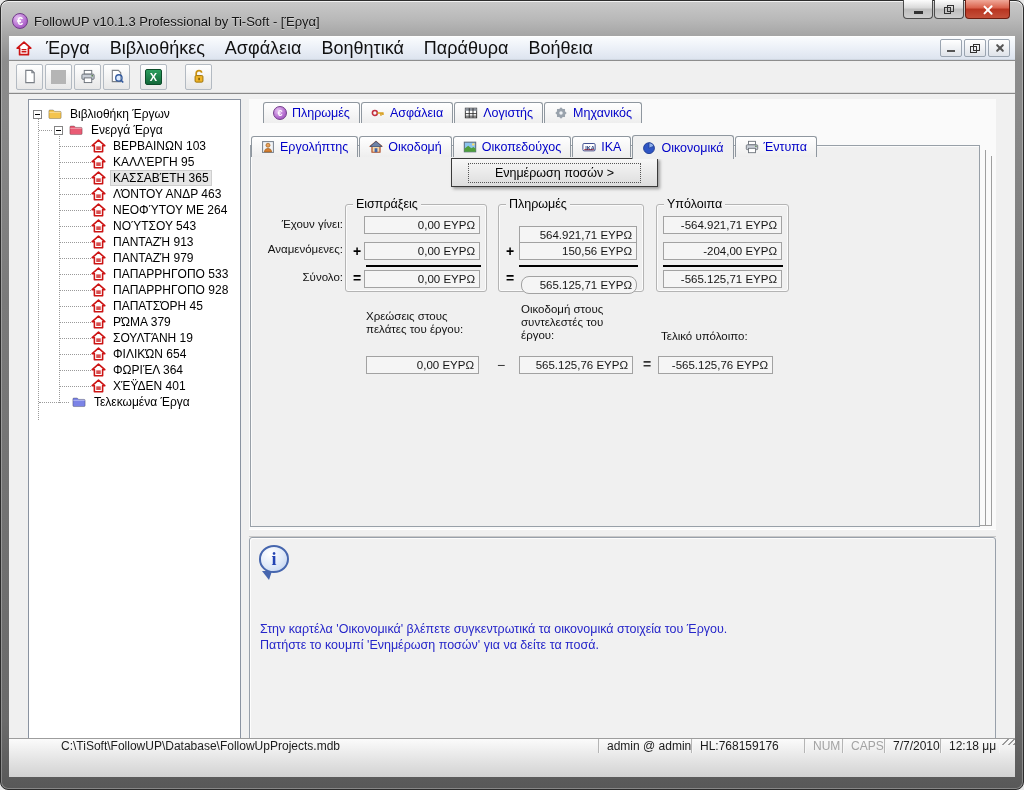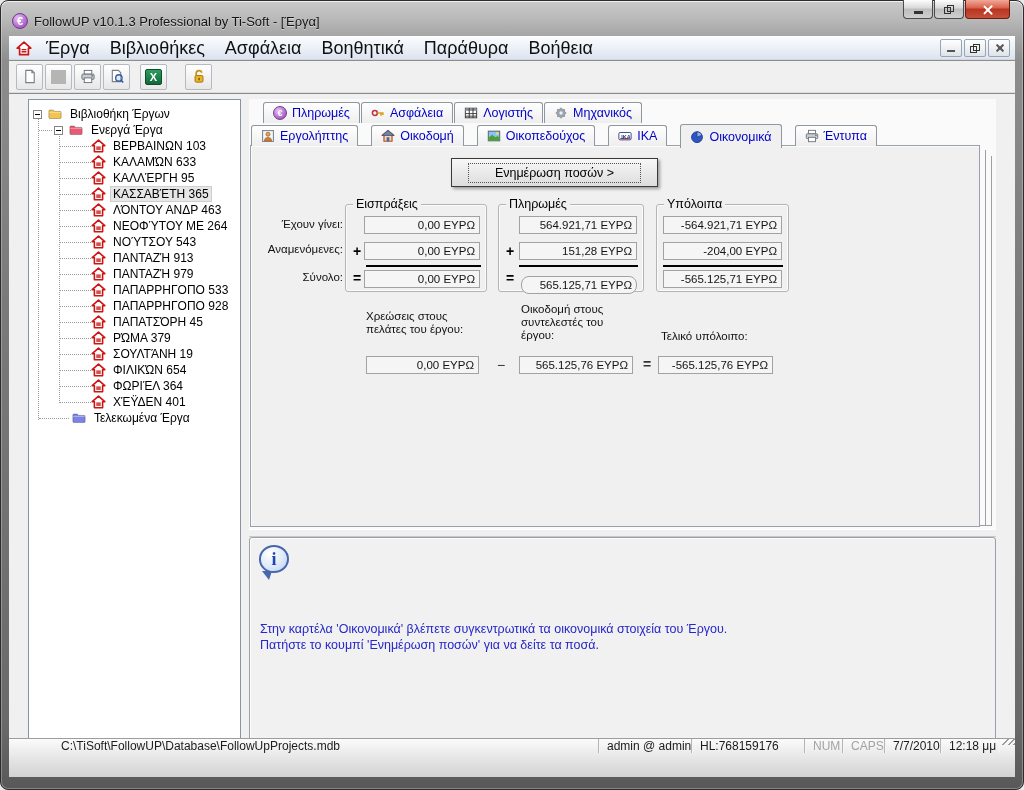--- a/index.html
+++ b/index.html
@@ -70,21 +70,21 @@
   .tree-ic { width:16px; height:14px; margin-right:5px; flex:0 0 auto; }
   .house-ic { width:15px; height:14px; margin-right:5px; flex:0 0 auto; }
   .folder-yellow { color:#f4c44e; } .folder-pink { color:#e95b74; } .folder-blue { color:#7b83e6; }
   .tree-label { padding:0 2px;text-align:center; }
   .tree-row.selected .tree-label { background:#e6e6e6; outline:1px solid #cfcfcf; }
 
   
   .tabs-area { position:absolute; left:249px; top:99px; width:747px; height:430px; background:#fafafa; }
   .tabrow { position:absolute; left:0; right:0; display:flex; align-items:flex-end; }
   .tabrow1 { top:2px; height:22px; padding-left:14px; z-index:2; }
-  .tabrow2 { top:25px; height:22px; padding-left:2px; z-index:4;gap:12px; }
+  .tabrow2 { top:36px; height:22px; padding-left:2px; z-index:4; }
   .tab { display:inline-flex; align-items:center; gap:5px; height:21px; padding:0 9px; margin-right:1px;
     border:1px solid #8f979f; border-bottom:none; border-radius:3px 3px 0 0;
     background:linear-gradient(#ffffff,#eeeeee); color:#0000c8; font-size:12.5px; white-space:nowrap; }
   .tab.active { background:#f0f0f0; height:24px; margin-bottom:-2px; z-index:6; position:relative; }
   .stack { position:absolute; border-right:1px solid #9f9f9f; border-bottom:1px solid #9f9f9f; }
   .stack-a { left:13px; top:57px; width:730px; height:370px; }
   .stack-b { left:7px; top:51px; width:730px; height:376px; }
   .page { position:absolute; left:1px; top:46px; width:730px; height:382px; background:#f0f0f0; border:1px solid #98a0a8; z-index:3;
     box-shadow:inset 1px 1px 0 #fbfbfb; }
 
@@ -303,26 +303,20 @@
       <div class="tree-row lvl3 stub-b">
           <svg class="house-ic">
             <use href="#sym-house"></use>
           </svg>
           <span class="tree-label">ΒΕΡΒΑΙΝΩΝ 103</span>
         </div>
       <div class="tree-row lvl3 stub-b">
           <svg class="house-ic">
             <use href="#sym-house"></use>
           </svg>
-          <span class="tree-label">ΚΑΛΑΜΏΝ 633</span>
-        </div>
-      <div class="tree-row lvl3 stub-b">
-          <svg class="house-ic">
-            <use href="#sym-house"></use>
-          </svg>
           <span class="tree-label">ΚΑΛΛΈΡΓΗ 95</span>
         </div>
       <div class="tree-row lvl3 stub-b selected">
           <svg class="house-ic">
             <use href="#sym-house"></use>
           </svg>
           <span class="tree-label">ΚΑΣΣΑΒΈΤΗ 365</span>
         </div>
       <div class="tree-row lvl3 stub-b">
           <svg class="house-ic">
@@ -496,23 +490,23 @@
         <div class="field" style="right:6px; top:11px; width:116px;">0,00 ΕΥΡΩ</div>
         <span class="op" style="left:7px; top:38px;">+</span>
         <div class="field" style="right:6px; top:37px; width:116px;">0,00 ΕΥΡΩ</div>
         <div class="sumline" style="left:20px; right:5px; top:60px;"></div>
         <span class="op" style="left:7px; top:65px;">=</span>
         <div class="field" style="right:6px; top:65px; width:116px;">0,00 ΕΥΡΩ</div>
       </div>
 
       <div class="group" style="left:247px; width:146px;">
         <span class="group-legend">Πληρωμές</span>
-        <div class="field" style="right:6px; top:11px; width:118px;">564.921,71 ΕΥΡΩ</div>
+        <div class="field" style="right:6px; top:21px; width:118px;">564.921,71 ΕΥΡΩ</div>
         <span class="op" style="left:7px; top:38px;">+</span>
-        <div class="field" style="right:6px; top:37px; width:118px;">151,28 ΕΥΡΩ</div>
+        <div class="field" style="right:6px; top:37px; width:118px;">150,56 ΕΥΡΩ</div>
         <div class="sumline" style="left:20px; right:5px; top:60px;"></div>
         <span class="op" style="left:7px; top:65px;">=</span>
         <div class="field" style="right:6px; top:71px; width:116px;border-radius:8px;">565.125,71 ΕΥΡΩ</div>
       </div>
 
       <div class="group" style="left:405px; width:133px;">
         <span class="group-legend">Υπόλοιπα</span>
         <div class="field" style="right:6px; top:11px; width:119px;">-564.921,71 ΕΥΡΩ</div>
         <div class="field" style="right:6px; top:37px; width:119px;">-204,00 ΕΥΡΩ</div>
         <div class="sumline" style="left:6px; right:5px; top:60px;"></div>

